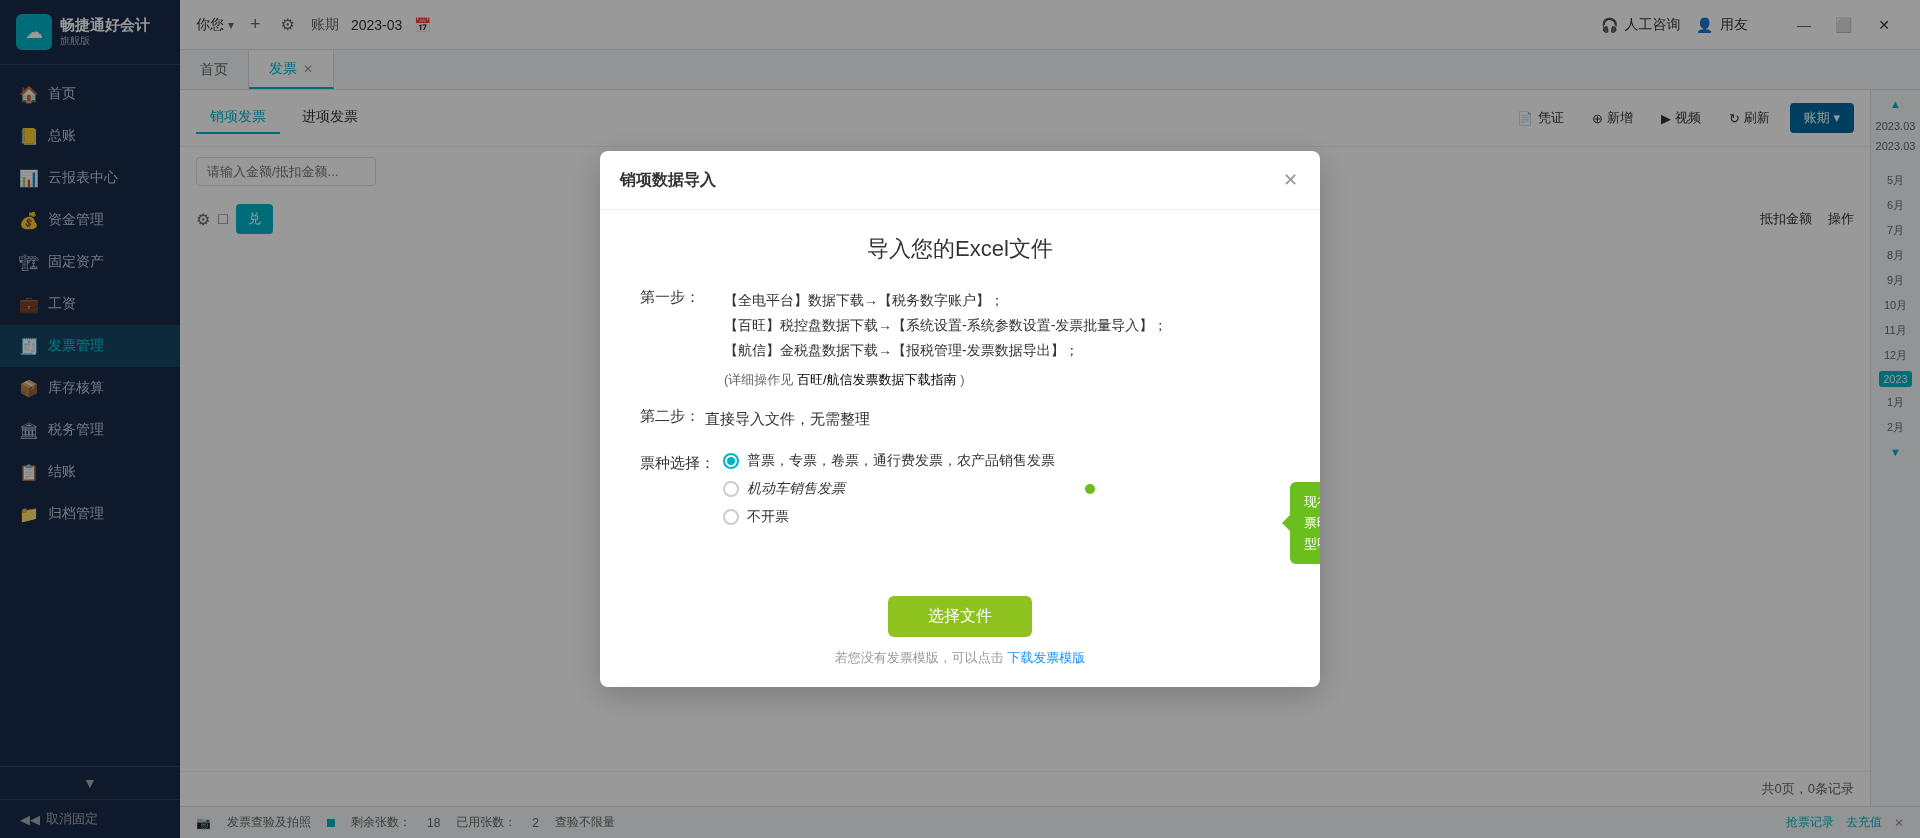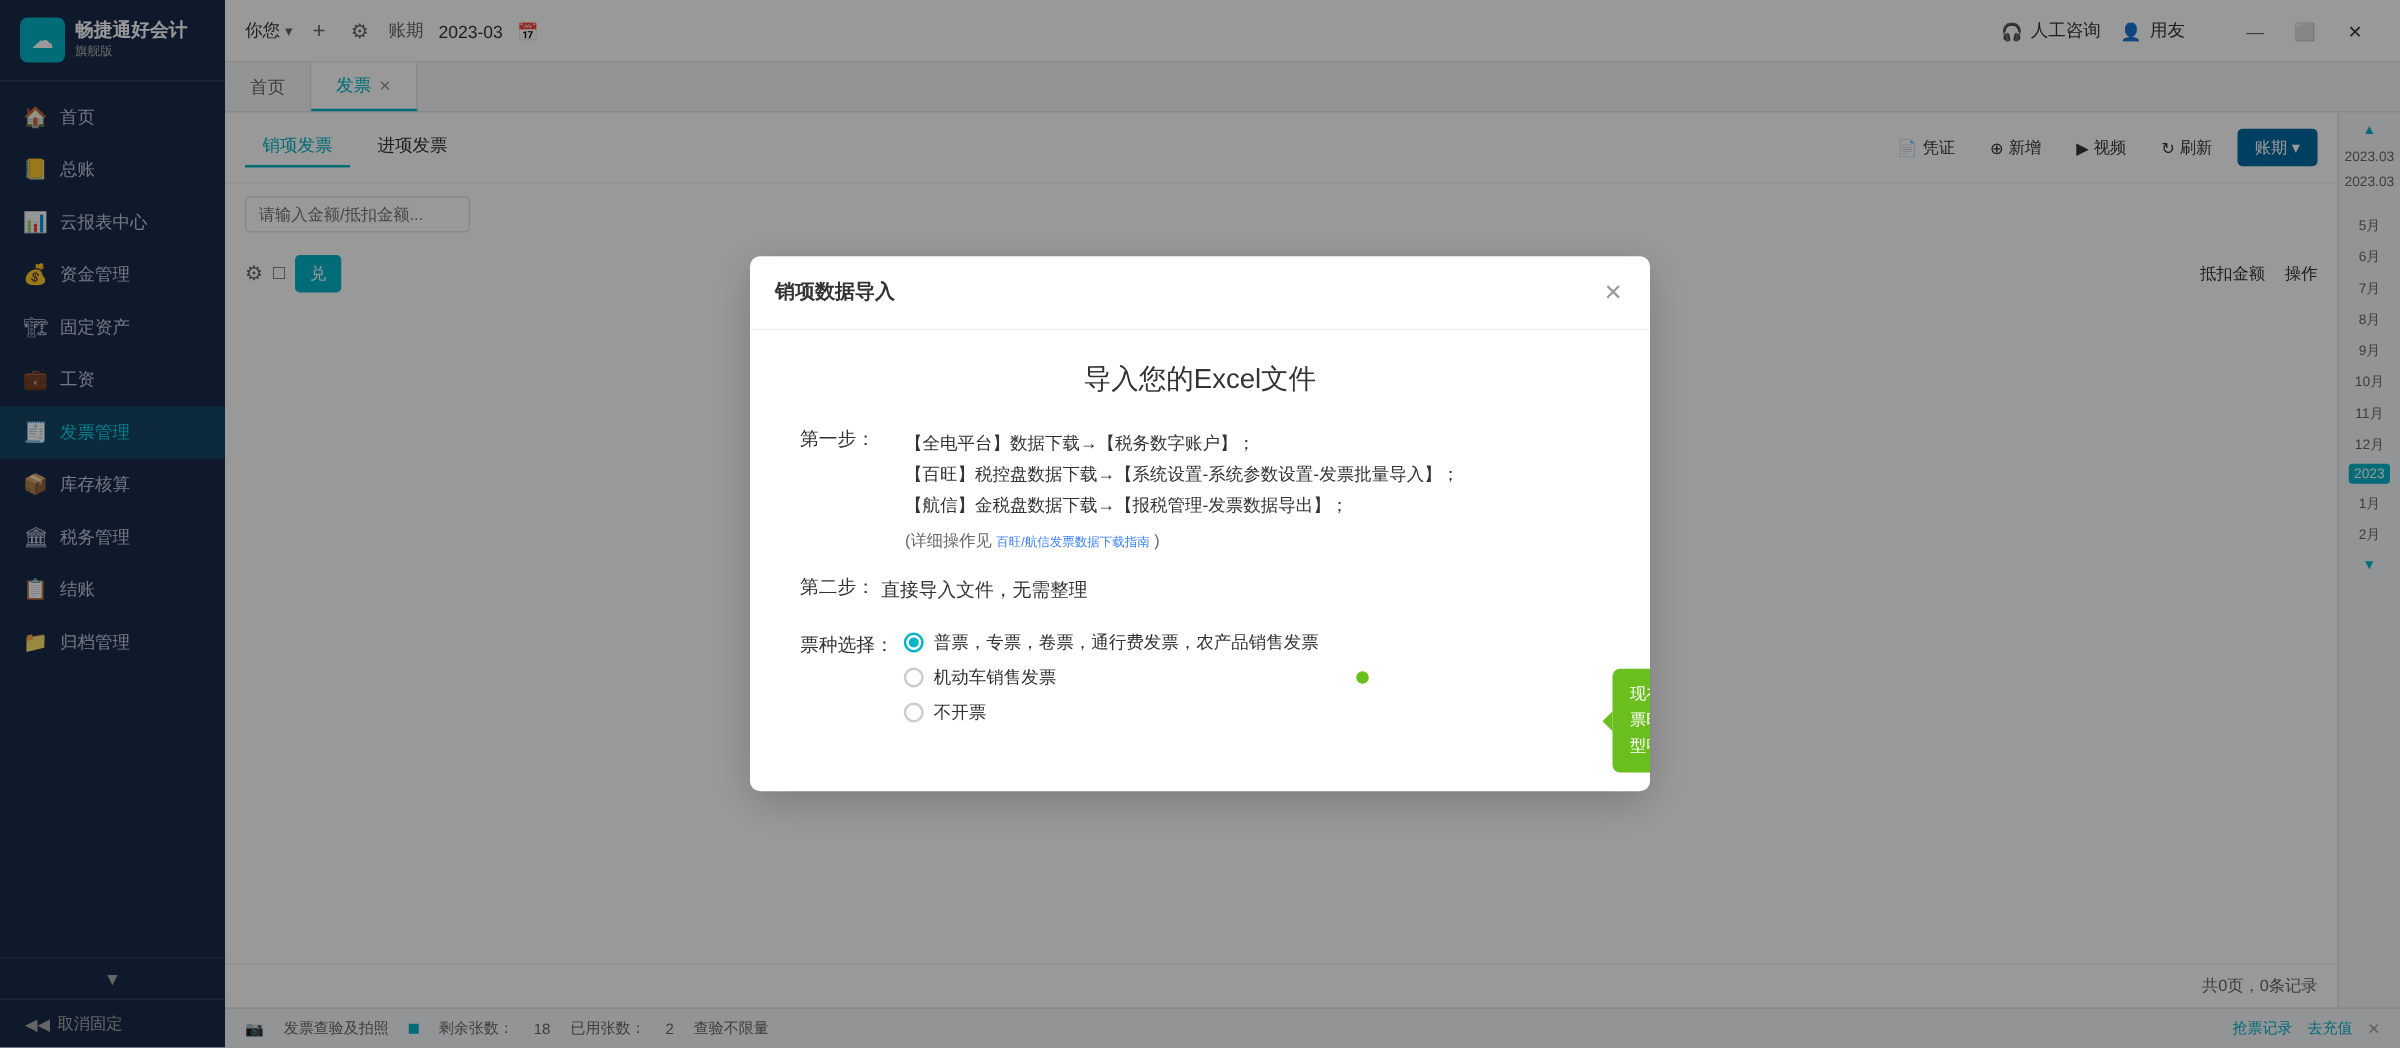--- a/index.html
+++ b/index.html
@@ -81,21 +81,21 @@
     
     .modal { background: white; border-radius: 8px; width: 720px; max-height: 680px; display: flex; flex-direction: column; position: relative; box-shadow: 0 8px 32px rgba(0,0,0,0.2); }
     .modal-header { padding: 16px 20px; border-bottom: 1px solid #f0f0f0; display: flex; align-items: center; justify-content: space-between; }
     .modal-title { font-size: 16px; font-weight: bold; color: #333; }
     .modal-close { color: #999; cursor: pointer; font-size: 18px; padding: 2px; }
     .modal-body { padding: 24px 40px; flex: 1; overflow-y: auto; }
     .modal-main-title { text-align: center; font-size: 22px; color: #333; margin-bottom: 24px; font-weight: 500; }
     .step-row { margin-bottom: 16px; }
     .step-label { font-size: 15px; color: #333; font-weight: 500; margin-bottom: 6px; }
     .step-content { font-size: 14px; color: #333; line-height: 1.8; padding-left: 20px; }
-    .step-detail-link { color: #3b82f6; cursor: pointer; text-decoration: none; font-size: 10px; }
+    .step-detail-link { color: #000000; cursor: pointer; text-decoration: none; font-size: 13px; }
     .step2-row { display: flex; align-items: center; gap: 5px; font-size: 15px; color: #333; margin-bottom: 20px; }
     .ticket-choice-row { margin-bottom: 20px; }
     .ticket-label { font-size: 15px; color: #333; margin-bottom: 10px; }
     .radio-row { display: flex; align-items: center; gap: 8px; margin-bottom: 10px; font-size: 14px; color: #333; }
     .radio-circle { width: 16px; height: 16px; border-radius: 50%; border: 2px solid #ccc; display: inline-block; flex-shrink: 0; }
     .radio-circle.checked { border-color: #00b4c8; position: relative; }
     .radio-circle.checked::after { content: ''; position: absolute; top: 2px; left: 2px; width: 8px; height: 8px; background: #00b4c8; border-radius: 50%; }
     .modal-footer { padding: 16px 40px 20px; display: flex; flex-direction: column; align-items: center; gap: 12px; }
     .select-file-btn { background: #8dc21f; color: white; border: none; border-radius: 6px; padding: 10px 40px; font-size: 16px; cursor: pointer; }
     .footer-link { color: #1890ff; cursor: pointer; }
@@ -334,21 +334,21 @@
       </div>
 
       <div class="ticket-choice-row" style="position:relative;">
         <div style="display:flex;gap:8px;align-items:flex-start;">
           <span class="ticket-label" style="white-space:nowrap;margin-top:2px;">票种选择：</span>
           <div>
             <div class="radio-row">
               <span class="radio-circle checked"></span>
               <span>普票，专票，卷票，通行费发票，农产品销售发票</span>
             </div>
-            <div class="radio-row" style="margin-top:8px;position:relative;">
+            <div class="radio-row" style="margin-top:8px;position:relative;font-style:italic;">
               <span class="radio-circle"></span>
               <span>机动车销售发票</span>
 
               <span style="position:absolute;right:-40px;top:50%;transform:translateY(-50%);width:10px;height:10px;background:#6abf1e;border-radius:50%;display:inline-block;"></span>
             </div>
             <div class="radio-row" style="margin-top:8px;">
               <span class="radio-circle"></span>
               <span>不开票</span>
             </div>
           </div>
@@ -358,14 +358,21 @@
           <div style="background:#6abf1e;color:white;border-radius:6px;padding:10px 30px 10px 14px;font-size:13px;line-height:1.6;width:220px;position:relative;">
             <span>现在支持的票种多了，导入发票时别忘了选择正确的发票类型呀!</span>
             
             
             <div style="position:absolute;left:-8px;top:50%;transform:translateY(-50%);width:0;height:0;border-top:8px solid transparent;border-bottom:8px solid transparent;border-right:8px solid #6abf1e;"></div>
           </div>
         </div>
       </div>
     </div>
 
+    <div class="modal-footer">
+      <button class="select-file-btn">选择文件</button>
+      <div style="font-size:13px;color:#999;">
+        <span>若您没有发票模版，可以点击</span>
+        <a class="footer-link">下载发票模版</a>
+      </div>
+    </div>
   </div>
 </div>
 
 </body></html>

